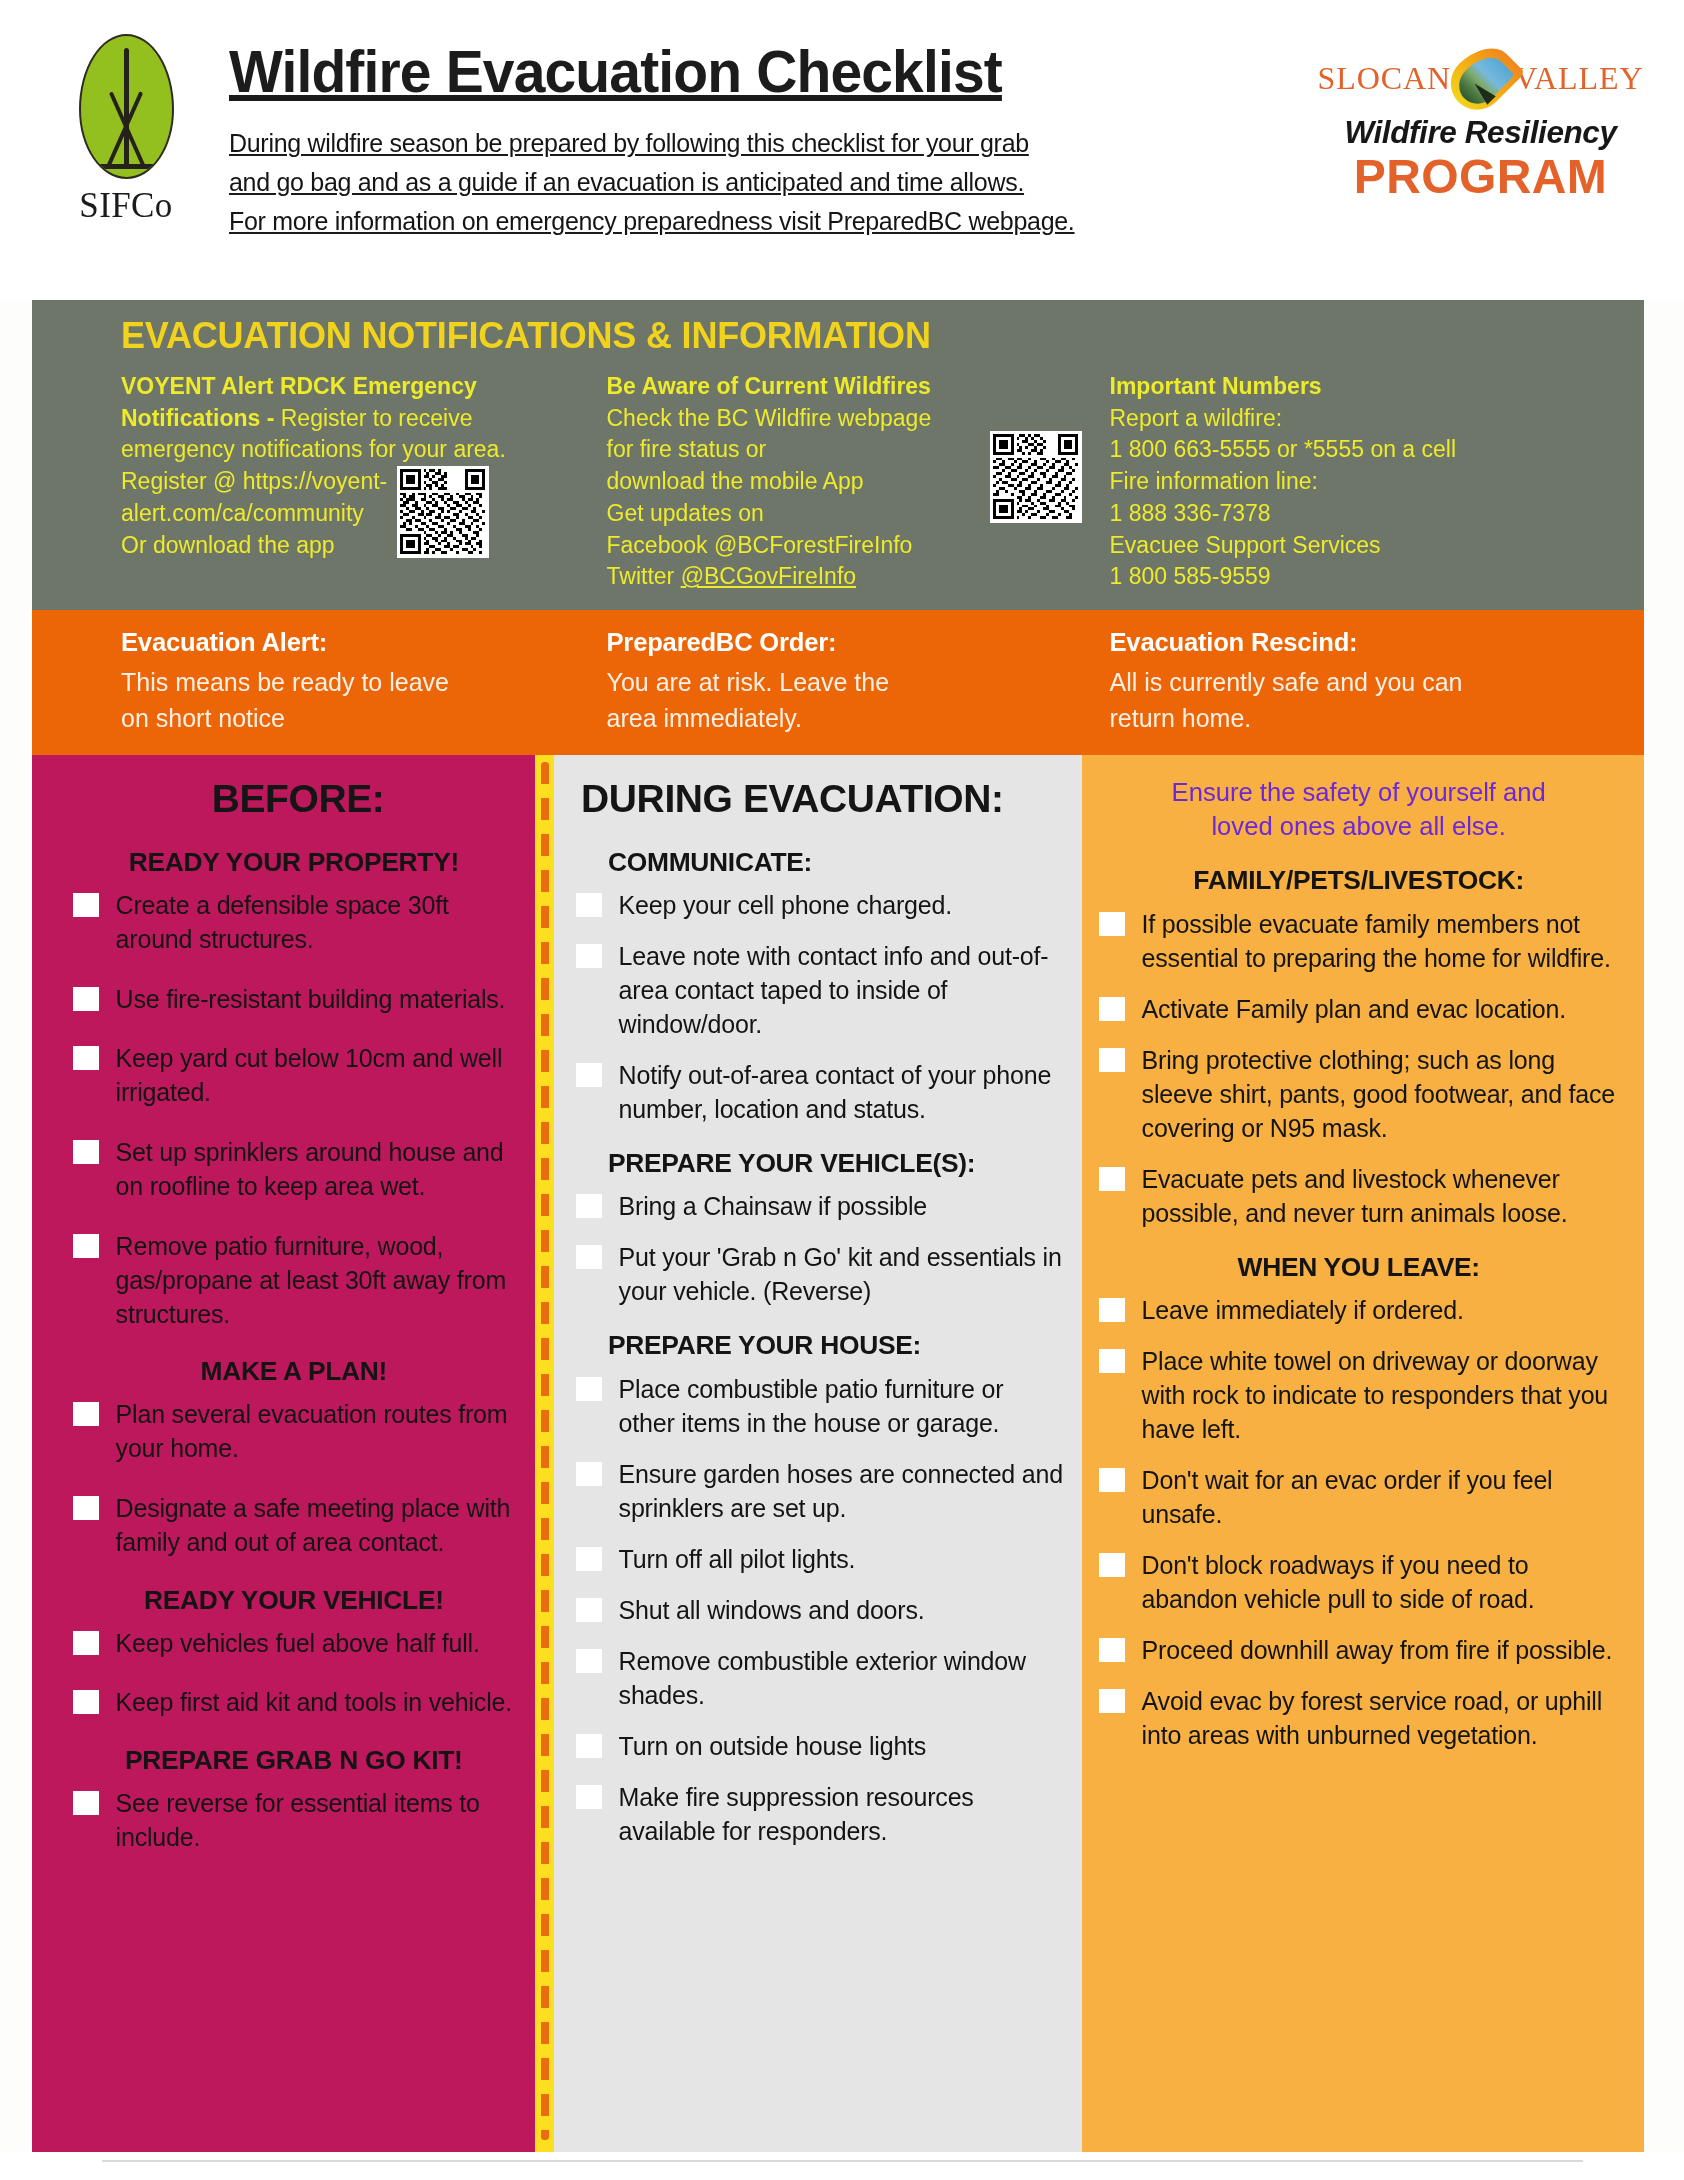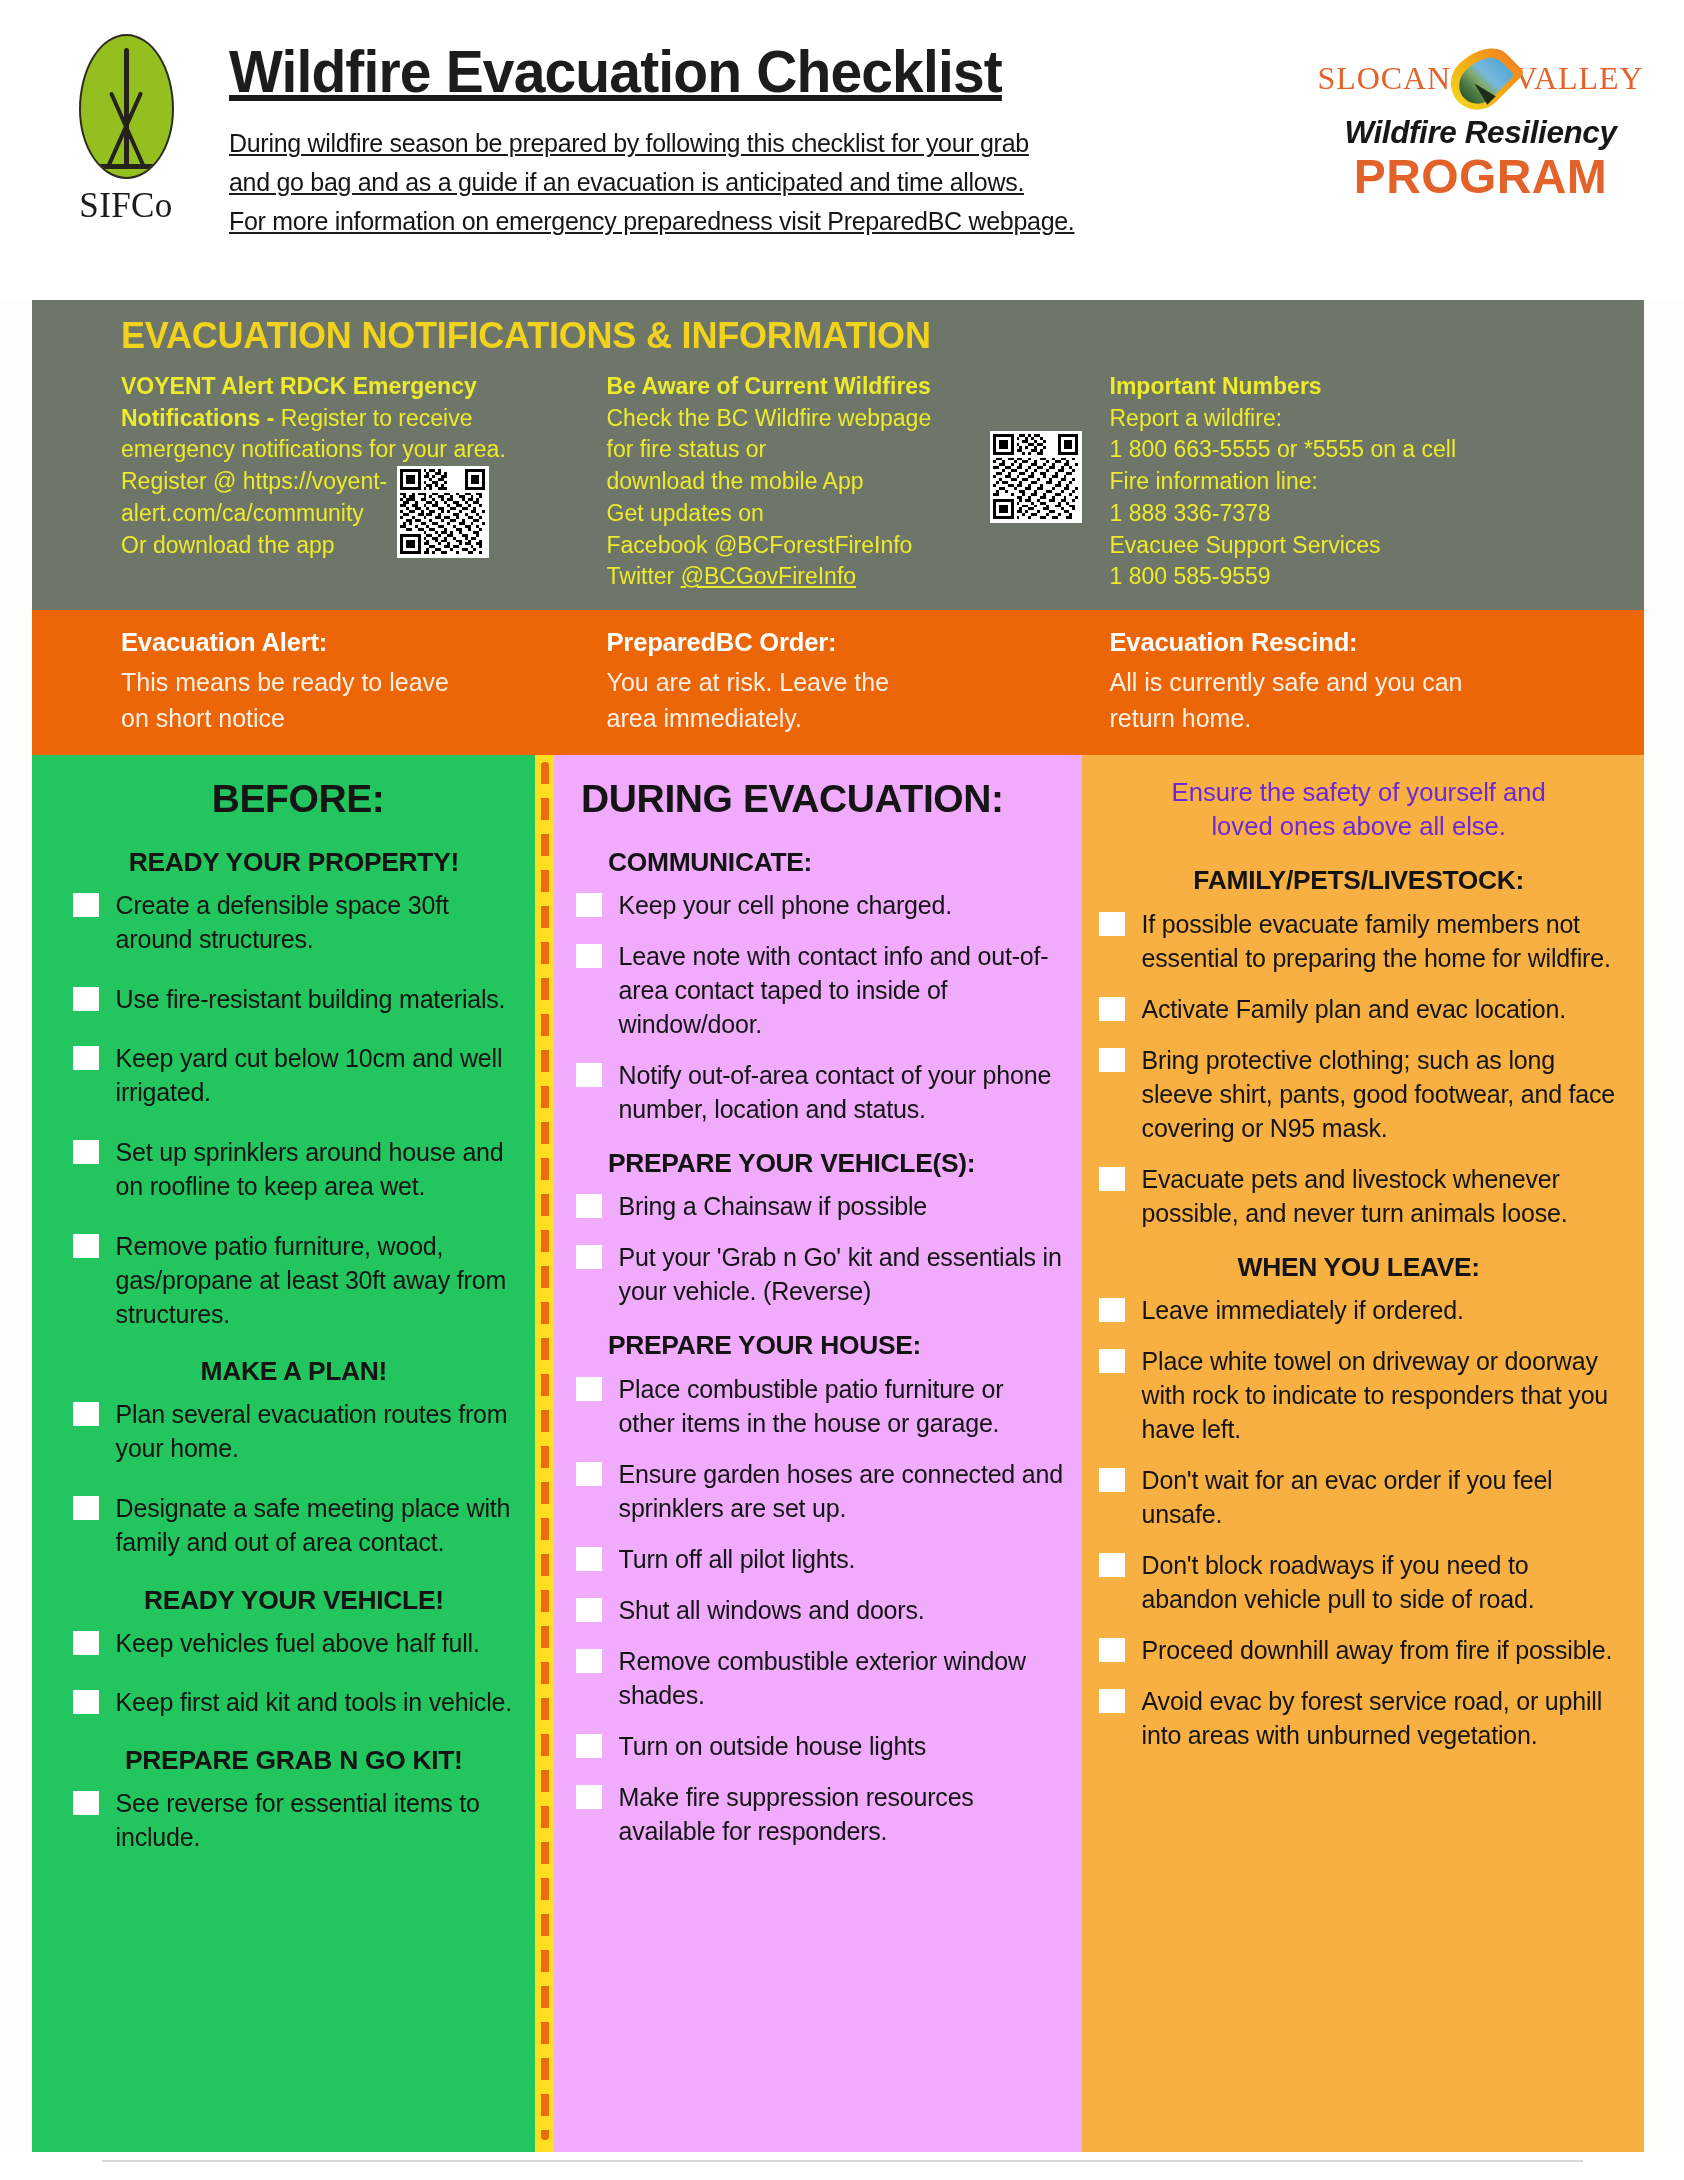--- a/index.html
+++ b/index.html
@@ -237,21 +237,21 @@
 
   
   .columns {
     margin: 0 41px 0 32px;
     display: flex;
     min-height: 1397px;
     position: relative;
   }
   .col-before {
     flex: 0 0 503px;
-    background: #22c55e;
+    background: #be185d;
     padding: 19px 20.4px 25.6px 41px;
     position: relative;
   }
   .divider {
     flex: 0 0 19px;
     background: #fcdf20;
     position: relative;
   }
   .divider:before {
     content: "";
@@ -260,21 +260,21 @@
     width: 7.7px;
     background: repeating-linear-gradient(
       to bottom,
       #ea6b10 0px, #ea6b10 22px,
       rgba(0,0,0,0) 22px, rgba(0,0,0,0) 36px
     );
     border-radius: 3.4px;
   }
   .col-during {
     flex: 1 1 auto;
-    background: #f0abfc;
+    background: #e5e5e5;
     padding: 19px 17px 25.6px 22px;
   }
   .col-right {
     flex: 0 0 562px;
     background: #f7b041;
     padding: 15.3px 25.6px 25.6px 17px;
   }
 
   .col-title {
     text-align: center;

